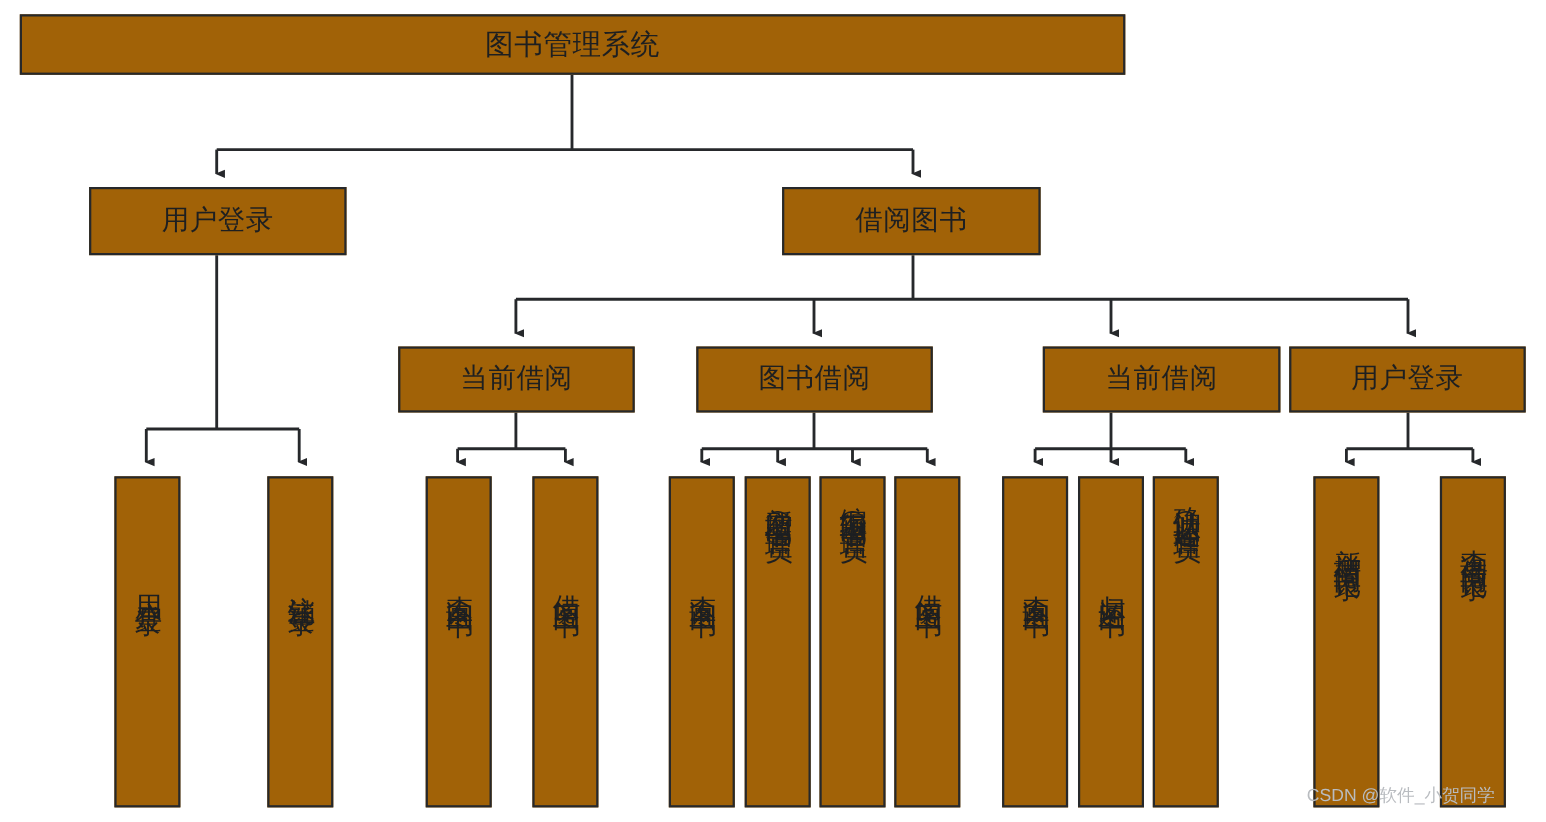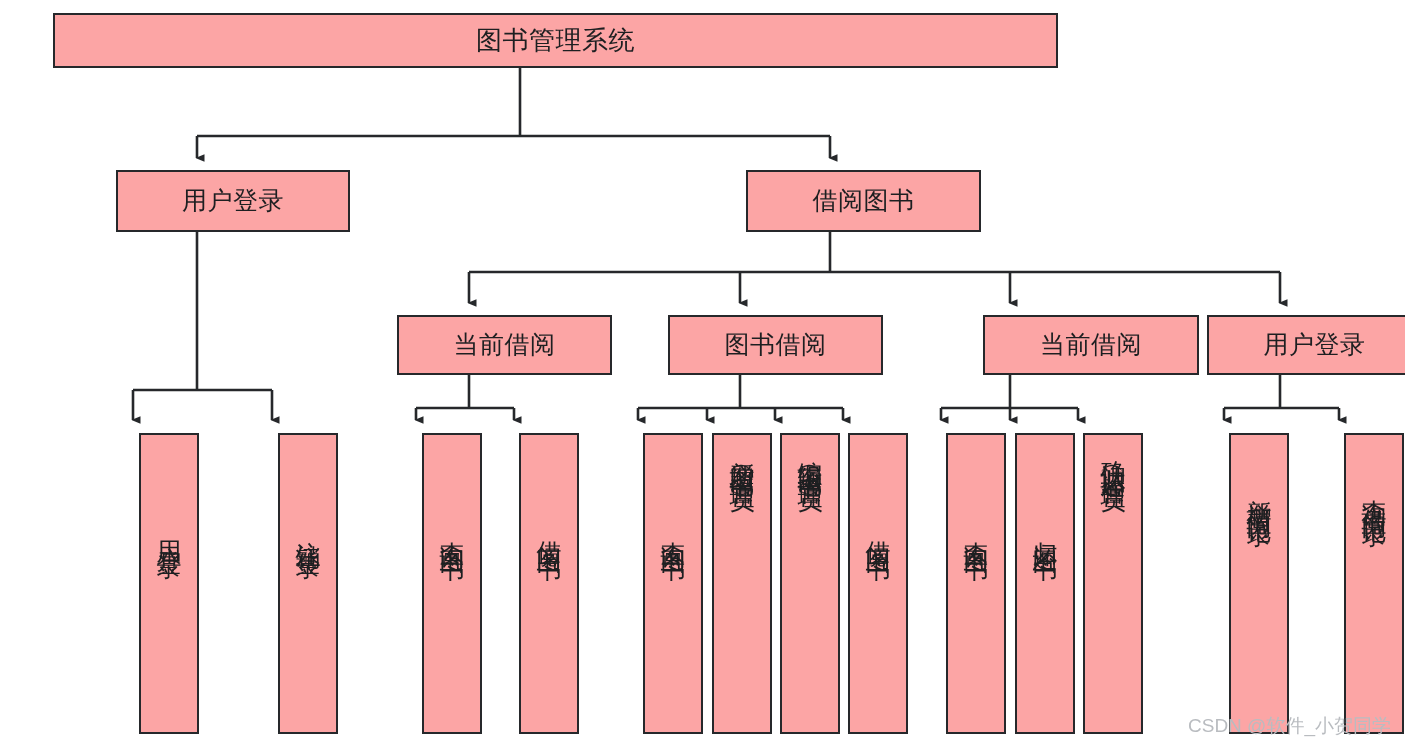--- a/index.html
+++ b/index.html
@@ -21,27 +21,26 @@
     position: absolute;
     left: 0;
     top: 0;
     width: 1405px;
     height: 747px;
   }
   .node {
     position: absolute;
     box-sizing: border-box;
     border: 2.2px solid #26282b;
-    background: #fca5a5;
+    background: #a16207;
     color: #1d1f21;
     display: flex;
     align-items: center;
     justify-content: center;
     z-index: 2;
-    margin-left: 35px;
   }
   .node-label {
     display: block;
     text-align: center;
     line-height: 1.18;
     white-space: nowrap;
   }
   
   .node.horiz .node-label {
     font-size: 25px;
@@ -65,21 +64,21 @@
     white-space: nowrap;
     max-height: 100%;
   }
   .node.vert.tall .node-label {
     letter-spacing: 4px;
   }
   .watermark {
     position: absolute;
     left: 1188px;
     top: 713px;
-    font-size: 19px;
+    font-size: 16px;
     color: #b9bcc0;
     white-space: nowrap;
     z-index: 3;
     font-family: "Liberation Sans", "DejaVu Sans", sans-serif;
   }
 </style>
 </head>
 <body>
 
 <div id="canvas">

